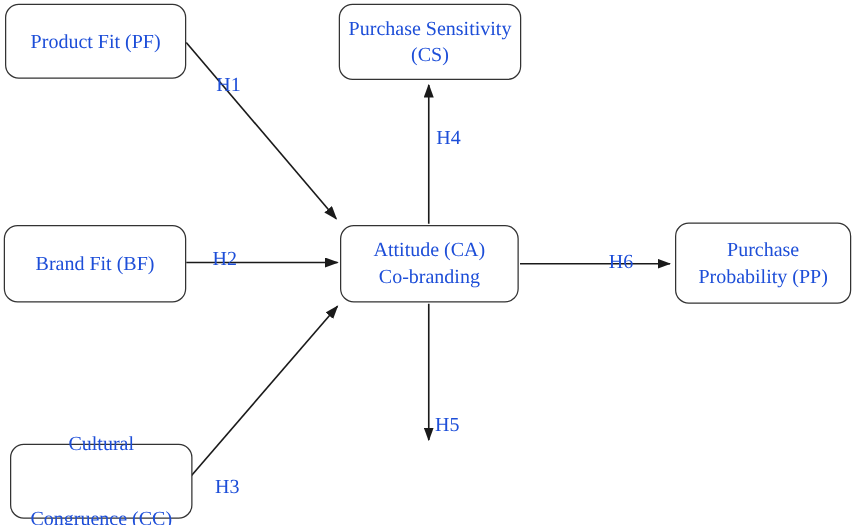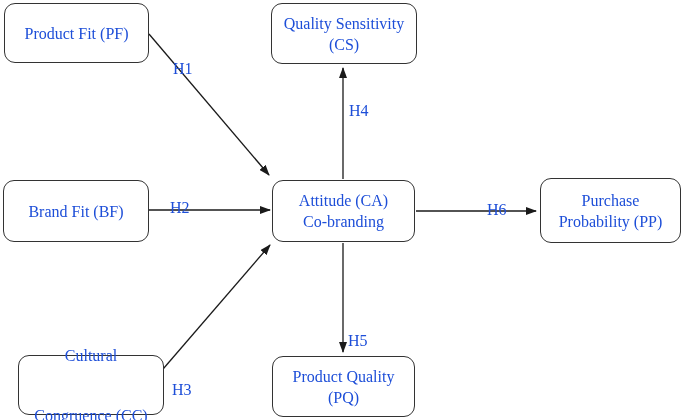--- a/index.html
+++ b/index.html
@@ -67,48 +67,44 @@
     <line x1="343" y1="243" x2="343" y2="352" stroke="#1a1a1a" stroke-width="1.3" marker-end="url(#arrowhead)"></line>
     <line x1="416" y1="211" x2="536" y2="211" stroke="#1a1a1a" stroke-width="1.3" marker-end="url(#arrowhead)"></line>
   </svg>
 
   <div class="node" style="left:4px; top:3px; width:145px; height:60px;">
     <span>Product Fit (PF)</span>
     <span></span>
   </div>
 
   <div class="node" style="left:271px; top:3px; width:146px; height:61px;">
-    <span>Quality Sensitivity</span>
+    <span>Purchase Sensitivity</span>
     <span>(CS)</span>
   </div>
 
   <div class="node" style="left:3px; top:180px; width:146px; height:62px;">
     <span>Brand Fit (BF)</span>
     <span></span>
   </div>
 
-  <div class="node" style="left:18px; top:355px; width:146px; height:60px;gap:39px;">
+  <div class="node" style="left:8px; top:355px; width:146px; height:60px;gap:39px;">
     <span>Cultural</span>
     <span>Congruence (CC)</span>
   </div>
 
   <div class="node" style="left:272px; top:180px; width:143px; height:62px;">
     <span>Attitude (CA)</span>
     <span>Co-branding</span>
   </div>
 
   <div class="node" style="left:540px; top:178px; width:141px; height:65px;">
     <span>Purchase</span>
     <span>Probability (PP)</span>
   </div>
 
-  <div class="node" style="left:272px; top:356px; width:143px; height:61px;">
-    <span>Product Quality</span>
-    <span>(PQ)</span>
-  </div>
 
   <div class="edge-label" style="left:173px; top:44px;">H1</div>
   <div class="edge-label" style="left:170px; top:183px;">H2</div>
   <div class="edge-label" style="left:172px; top:365px;">H3</div>
   <div class="edge-label" style="left:349px; top:86px;">H4</div>
   <div class="edge-label" style="left:348px; top:316px;text-align:right;">H5</div>
   <div class="edge-label" style="left:487px; top:185px;">H6</div>
 
 </div>
 

